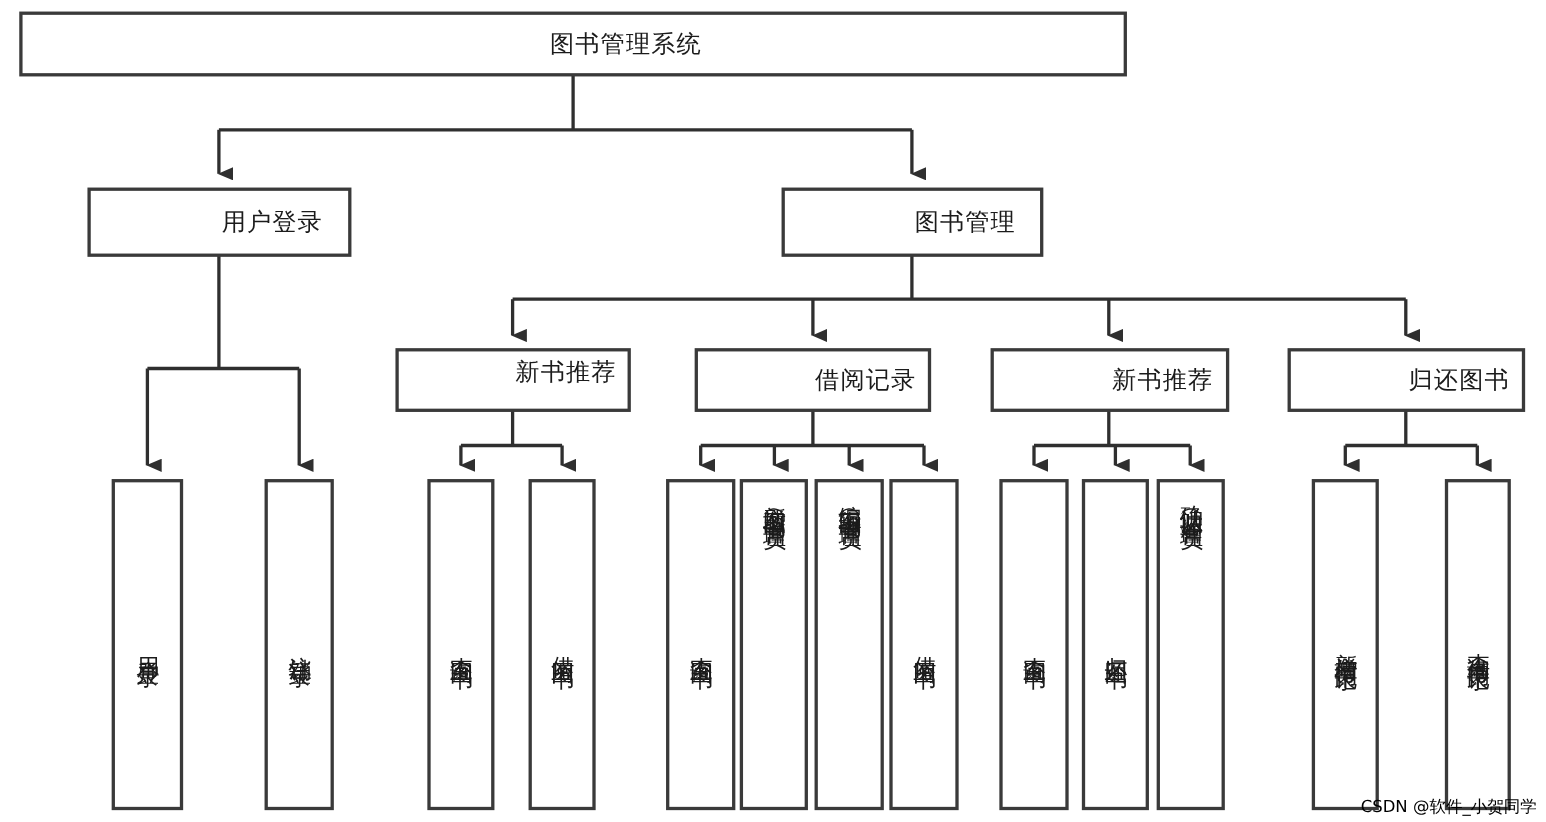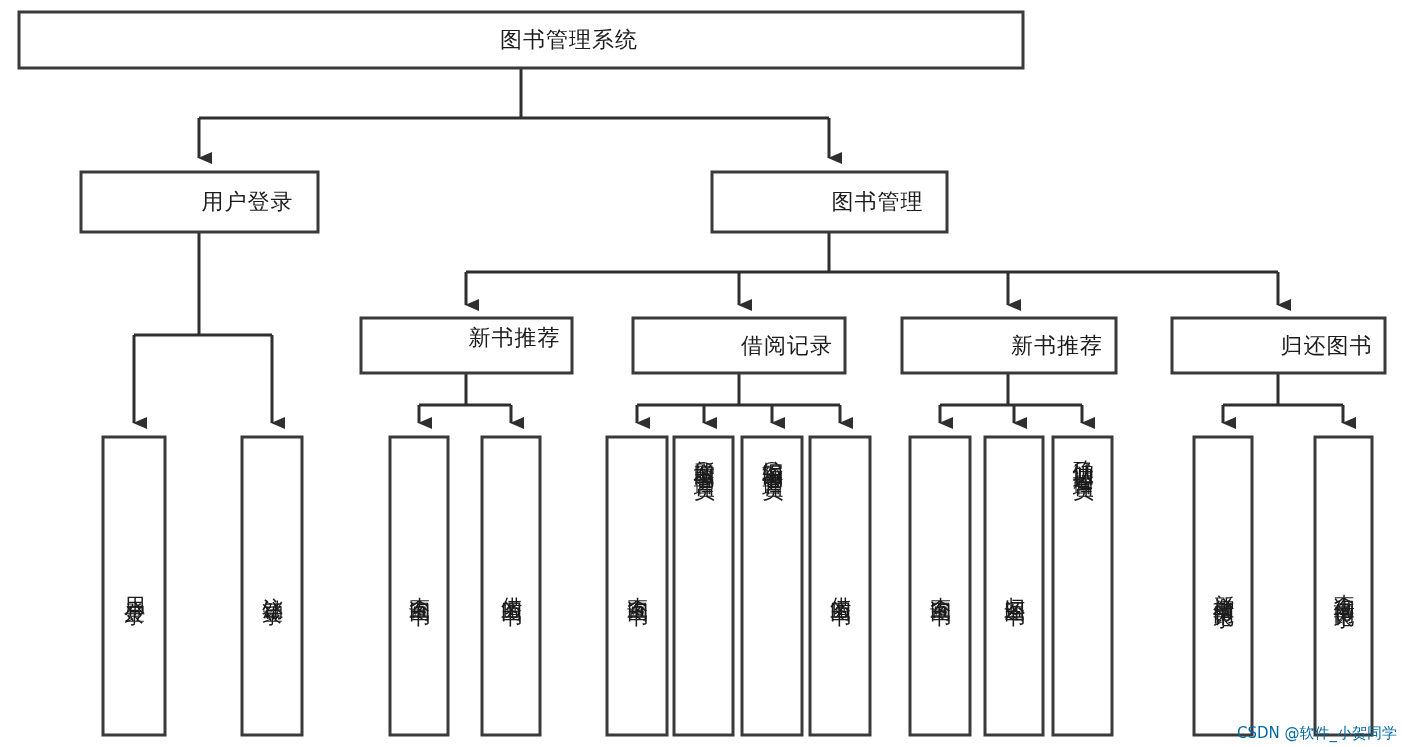--- a/index.html
+++ b/index.html
@@ -18,21 +18,21 @@
     stroke:#2f2f2f;
     stroke-width:3;
     fill:none;
   }
   .arrow-head{fill:#2f2f2f;stroke:none;}
   .watermark{
     position:absolute;
     right:8px;bottom:4px;
     font-family:"DejaVu Sans","Liberation Sans",sans-serif;
     font-size:15px;
-    color:#0369a1;
+    color:#000000;
     white-space:nowrap;
     pointer-events:none;
   }
   .vlabel-wrap{
     position:absolute;
     display:flex;
     align-items:center;
     justify-content:center;
     writing-mode:vertical-rl;
     text-orientation:upright;

